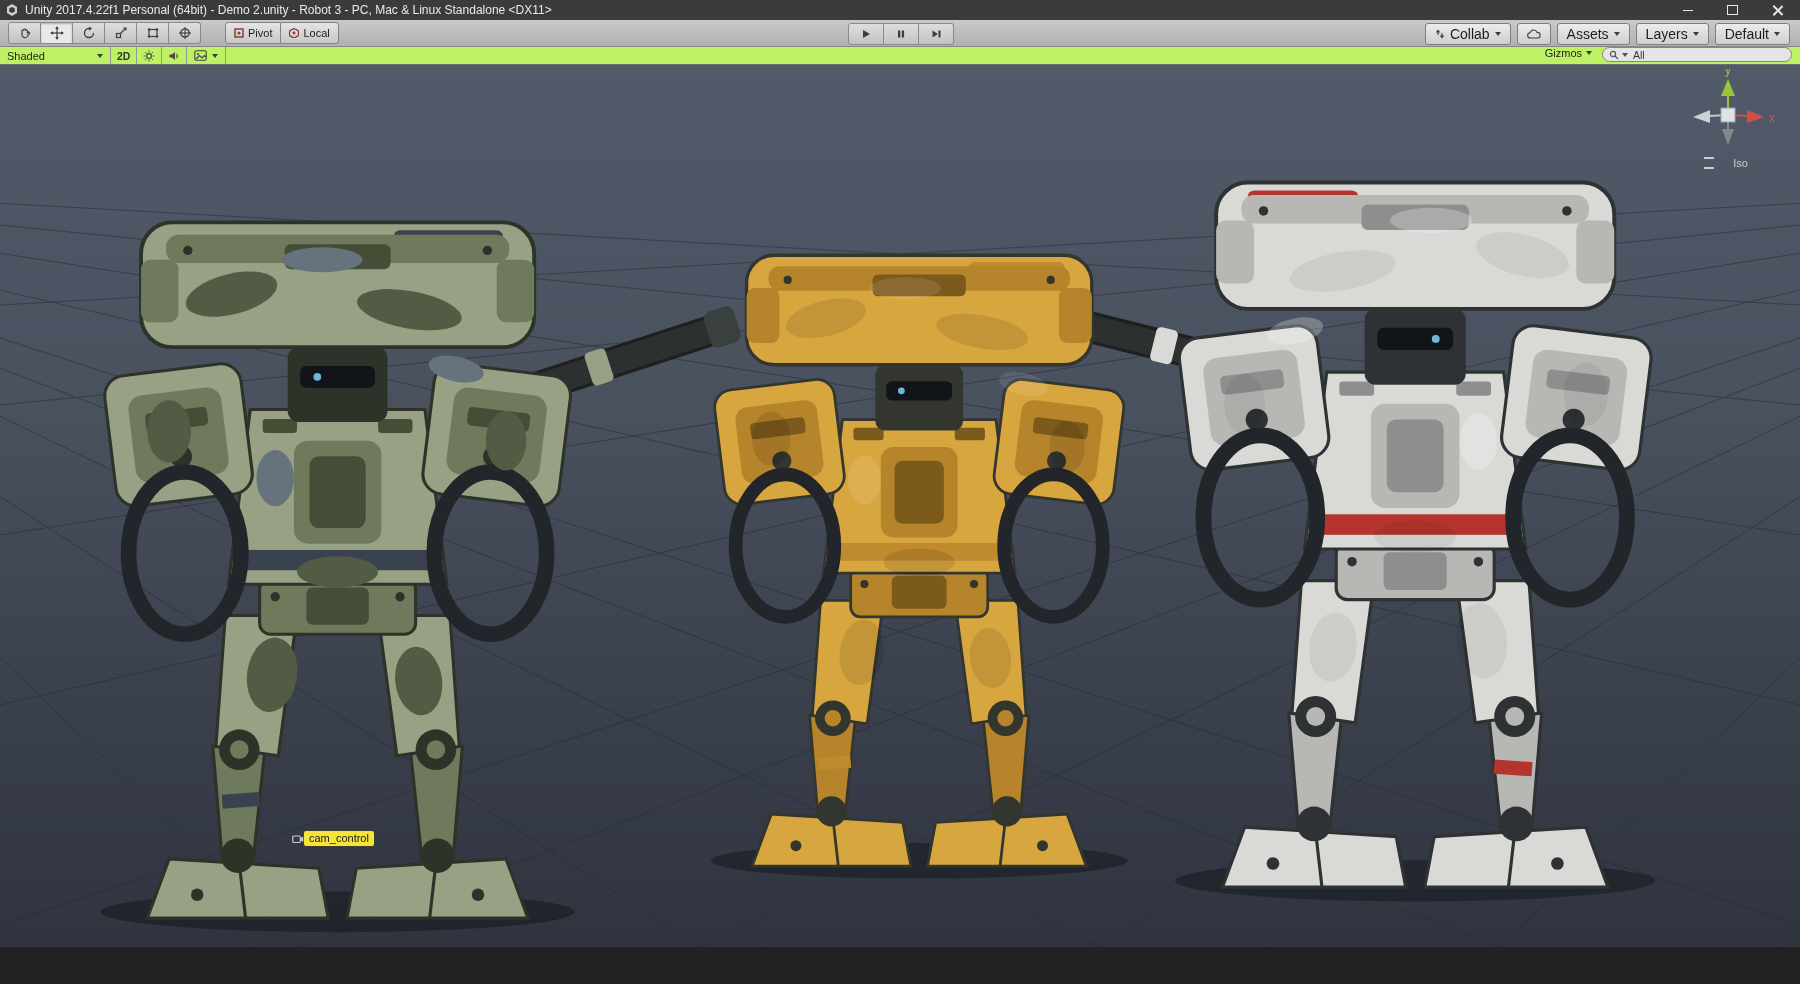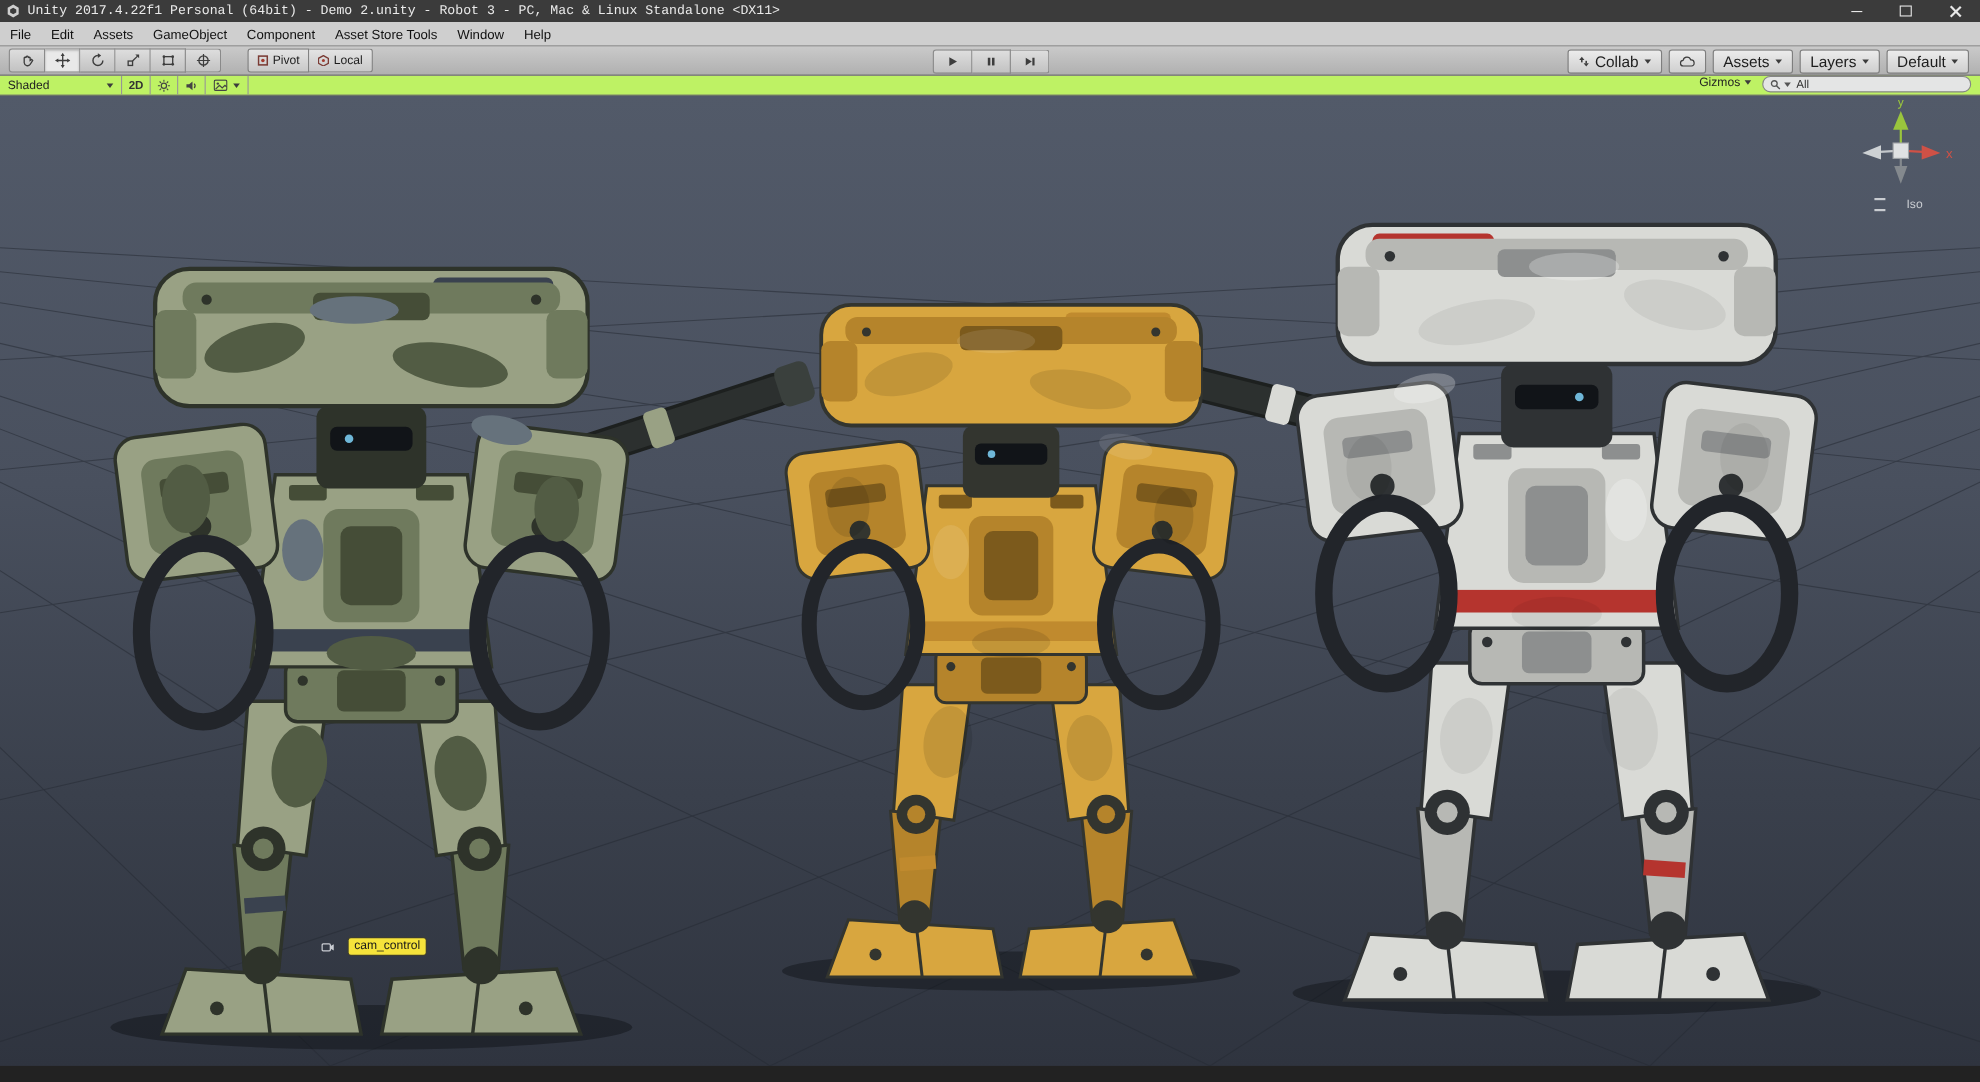--- a/index.html
+++ b/index.html
@@ -1,20 +1,20 @@
 <!DOCTYPE html>
 <html><head>
 <meta charset="utf-8">
 <style>
   html,body{margin:0;padding:0;background:#222;}
   body{width:1800px;height:984px;overflow:hidden;font-family:"Liberation Sans","DejaVu Sans",sans-serif;-webkit-font-smoothing:antialiased;}
   .window{width:1800px;height:984px;display:flex;flex-direction:column;}
 
   
-  .titlebar{height:20px;background:#3b3b3b;display:flex;align-items:center;color:#eaeaea;font-size:12px;flex:0 0 auto;font-family:Liberation Mono, monospace;}
+  .titlebar{height:20px;background:#3b3b3b;display:flex;align-items:center;color:#eaeaea;font-size:12px;flex:0 0 auto;}
   .titlebar .app-icon{width:14px;height:14px;margin:0 6px 0 5px;}
   .titlebar .title-text{flex:1;white-space:nowrap;overflow:hidden;}
   .win-controls{display:flex;height:100%;}
   .win-btn{width:45px;height:100%;display:flex;align-items:center;justify-content:center;cursor:default;}
   .glyph-min{width:10px;height:1px;background:#e8e8e8;}
   .glyph-max{width:9px;height:8px;border:1px solid #e8e8e8;}
   .glyph-close{position:relative;width:10px;height:10px;}
   .glyph-close:before,.glyph-close:after{content:"";position:absolute;left:4px;top:-1px;width:1.5px;height:13px;background:#e8e8e8;}
   .glyph-close:before{transform:rotate(45deg);} .glyph-close:after{transform:rotate(-45deg);}
 
@@ -52,21 +52,21 @@
   .sb-drop{display:flex;align-items:center;gap:5px;padding:0 7px;height:100%;border-right:1px solid #969696;}
   .sb-btn{display:flex;align-items:center;justify-content:center;padding:0 6px;height:100%;border-right:1px solid #969696;}
   .sb-btn.toggle{font-size:10.5px;font-weight:bold;color:#333;}
   .sb-right{position:absolute;right:8px;top:0;height:100%;display:flex;align-items:flex-start;gap:10px;}
   .searchpill{height:13px;width:176px;background:#e4e5e5;border:1px solid #858585;border-radius:8px;display:flex;align-items:center;padding:0 6px;gap:3px;}
   .searchpill input{border:none;background:transparent;outline:none;font-size:10.5px;color:#333;width:130px;font-family:inherit;}
 
   
   .viewport{position:relative;width:1800px;height:882px;background:linear-gradient(180deg,#525a69 0%,#49505e 40%,#3a404c 72%,#2f343f 100%);overflow:hidden;flex:0 0 auto;}
   .viewport svg.scene{position:absolute;left:0;top:0;}
-  .sel-chip-row{position:absolute;left:292px;top:766px;display:flex;align-items:center;gap:13px;}
+  .sel-chip-row{position:absolute;left:292px;top:766px;display:flex;align-items:center;gap:0;}
   .sel-chip{background:#f6e33b;color:#181818;font-size:11px;line-height:15px;padding:0 5px;border-radius:2px;box-shadow:0 0 0 1px rgba(90,75,0,.35);}
   .nav-gizmo{position:absolute;right:14px;top:4px;width:120px;text-align:center;}
   .iso-row{display:flex;align-items:center;justify-content:center;gap:19px;color:#c9ccd1;font-size:11px;margin-top:-2px;}
   .iso-icon{display:inline-block;width:10px;height:8px;border-top:2px solid #c9ccd1;border-bottom:2px solid #c9ccd1;}
 
   
   .mech-camo{--base:#99a184;--mid:#6f7a5d;--dark:#454d37;--joint:#2e332a;--patch:#525c44;--patch2:#66727c;--stripe:#3a424f;}
   .mech-yellow{--base:#d8a63f;--mid:#b5842b;--dark:#7c5a1c;--joint:#33352f;--patch:rgba(0,0,0,0.10);--patch2:rgba(255,255,255,0.10);--stripe:#c08a2e;}
   .mech-white{--base:#d9dad6;--mid:#b7b8b4;--dark:#8d8f8f;--joint:#2f3234;--patch:rgba(0,0,0,0.06);--patch2:rgba(255,255,255,0.25);--stripe:#b5342e;}
 </style>
@@ -87,30 +87,20 @@
         </div>
       <div class="win-btn">
           <span class="glyph-max"></span>
         </div>
       <div class="win-btn">
           <span class="glyph-close"></span>
         </div>
     </div>
   </div>
 
-  <div class="menubar">
-    <span class="menu-item">File</span>
-    <span class="menu-item">Edit</span>
-    <span class="menu-item">Assets</span>
-    <span class="menu-item">GameObject</span>
-    <span class="menu-item">Component</span>
-    <span class="menu-item">Asset Store Tools</span>
-    <span class="menu-item">Window</span>
-    <span class="menu-item">Help</span>
-  </div>
 
   <div class="maintoolbar">
     <div class="tool-group">
       <div class="tool-btn">
         <svg width="14" height="14" viewBox="0 0 14 14">
           <path d="M4,8 V4.6 a1,1 0 0 1 1.8,0 V3.6 a1,1 0 0 1 1.8,0 v1 a1,1 0 0 1 1.8,0 v2.4 l1.4-1 .9,1.1-2.3,3.4a3,3 0 0 1-5.4-1.5z" fill="none" stroke="#3d3d3d" stroke-width="1.2"></path>
         </svg>
       </div>
       <div class="tool-btn active">
         <svg width="14" height="14" viewBox="0 0 14 14">

